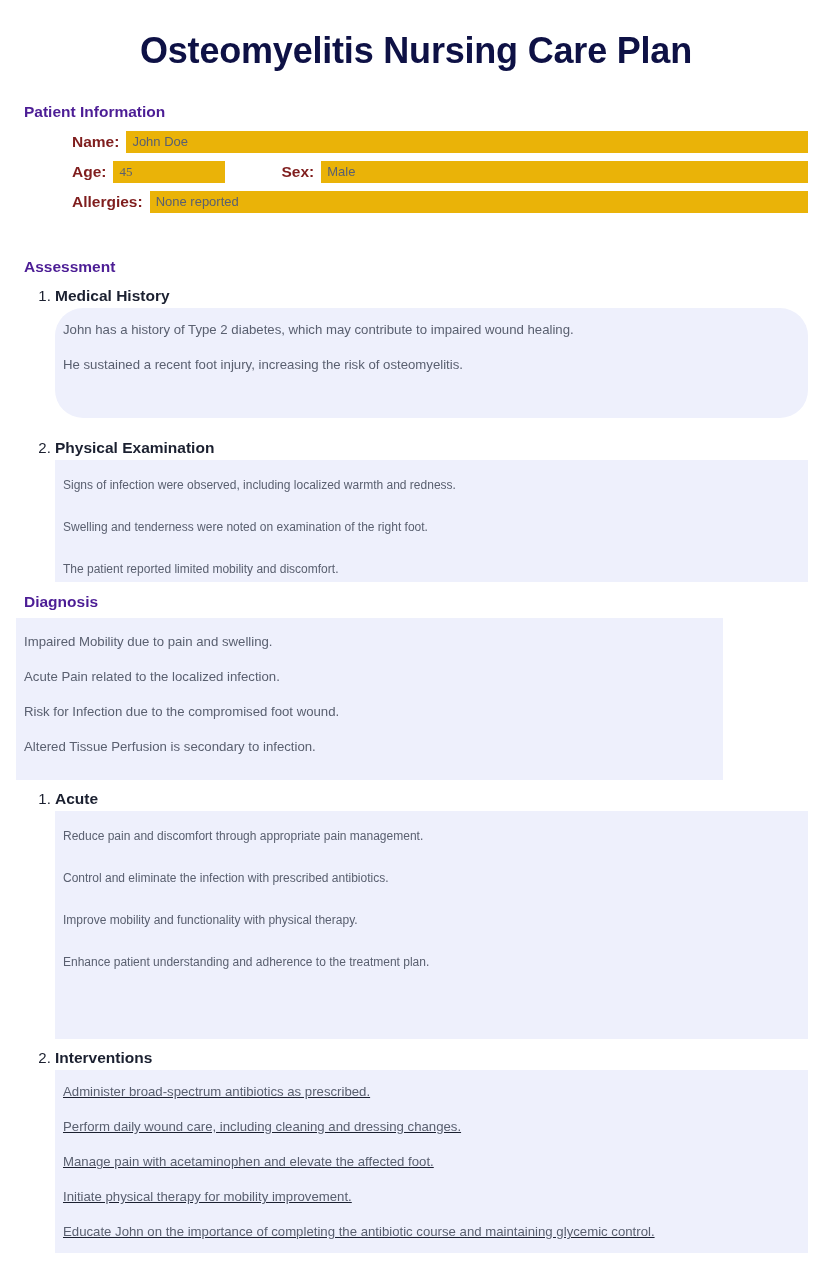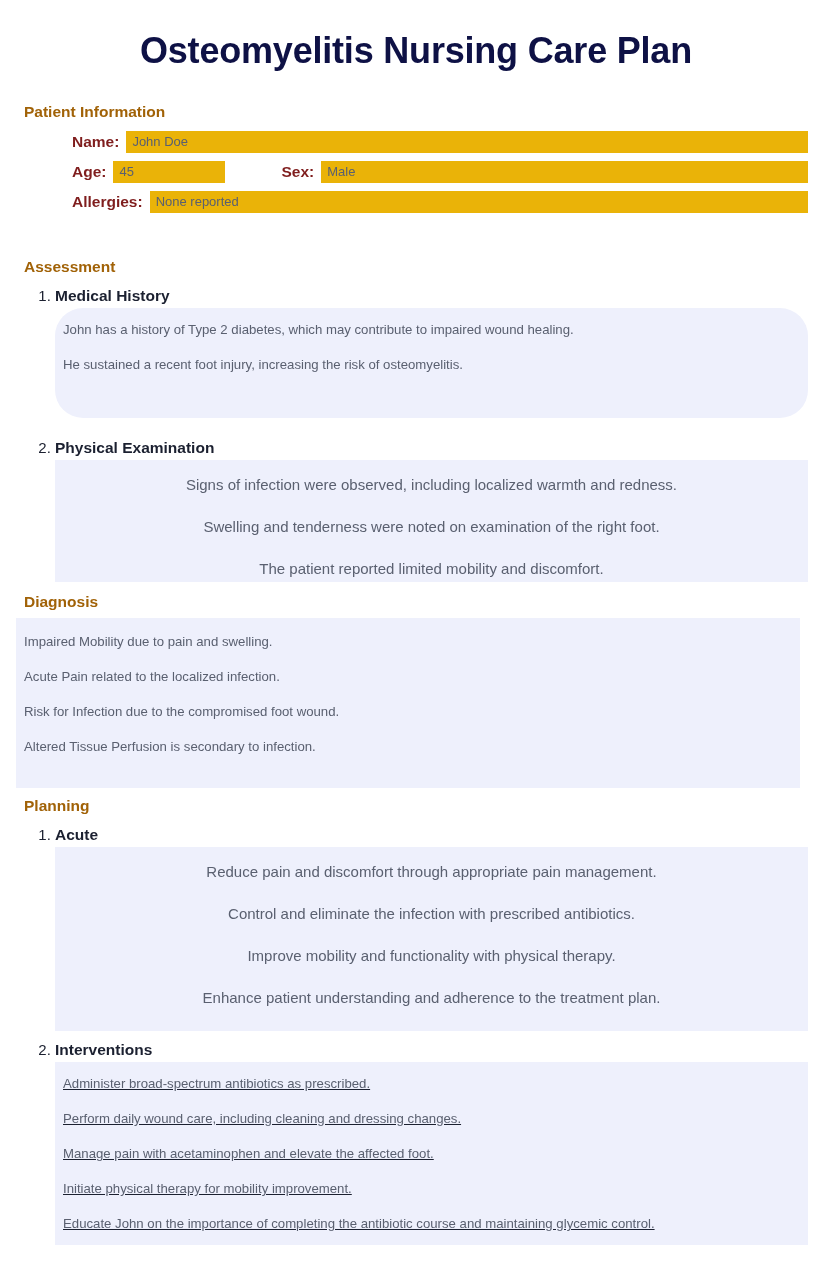--- a/index.html
+++ b/index.html
@@ -34,21 +34,21 @@
     font-weight: bold;
     color: #0e1145;
     letter-spacing: -0.2px;
   }
 
   
   .section-heading {
     font-size: 15.5px;
     line-height: 20px;
     font-weight: bold;
-    color: #a16207;
+    color: #4c1d95;
     margin: 0;
     padding: 0;
   }
   .sec-patient  { margin-top: 24px; margin-bottom: 9px; }
   .sec-assess   { margin-top: 44px; margin-bottom: 6px; }
   .sec-diag     { margin-top: 10px; margin-bottom: 6px; }
   .sec-plan     { margin-top: 8px;  margin-bottom: 6px; }
 
   
   .info-row {
@@ -70,21 +70,21 @@
   .info-value {
     background: #eab308;
     font-size: 13px;
     line-height: 22px;
     color: #5a6070;
     padding: 0 6px;
     box-sizing: border-box;
     display: block;
   }
   .info-value.grow { flex: 1 1 auto; }
-  .info-value.age  { width: 112px; flex: none; }
+  .info-value.age  { width: 112px; flex: none; font-family: Liberation Serif, serif; }
   .spacer-sex { width: 8px; flex: none; }
 
   
   ol.sub-list {
     margin: 0;
     padding: 0 0 0 31px;
     list-style-position: outside;
   }
   ol.sub-list > li {
     font-size: 15px;
@@ -118,30 +118,29 @@
     color: #5a6070;
   }
   
   .txt-sm p {
     font-size: 13.2px;
     line-height: 19px;
     padding: 8px 0;
   }
   
   .txt-lg p {
-    font-size: 15px;
+    font-size: 12px;
     line-height: 22px;
     padding: 10px 0;
-    text-align: center;
   }
 
   .box-medhist   { height: 110px; border-radius: 28px; }
   .box-physexam  { height: 122px; }
-  .box-diagnosis { margin-left: -8px; width: 784px; padding-left: 8px; padding-top: 6px; padding-bottom: 24px; }
-  .box-goals     { height: 184px; }
+  .box-diagnosis { margin-left: -8px; width: 707px; padding-left: 8px; padding-top: 6px; padding-bottom: 16px; }
+  .box-goals     { height: 228px; }
   .box-interv    { padding-bottom: 4px; text-decoration: underline; }
 
   .diag-wrap { margin-left: 0; }
 </style>
 </head>
 <body>
 
 <div class="page">
 
   <h1 class="doc-title">Osteomyelitis Nursing Care Plan</h1>
@@ -191,21 +190,20 @@
 
   <div class="diag-wrap">
     <div class="content-box txt-sm box-diagnosis">
       <p>Impaired Mobility due to pain and swelling.</p>
       <p>Acute Pain related to the localized infection.</p>
       <p>Risk for Infection due to the compromised foot wound.</p>
       <p>Altered Tissue Perfusion is secondary to infection.</p>
     </div>
   </div>
 
-  <h2 class="section-heading sec-plan">Planning</h2>
 
   <ol class="sub-list">
     <li>
       <span class="sub-heading">Acute</span>
       <div class="content-box txt-lg box-goals">
         <p>Reduce pain and discomfort through appropriate pain management.</p>
         <p>Control and eliminate the infection with prescribed antibiotics.</p>
         <p>Improve mobility and functionality with physical therapy.</p>
         <p>Enhance patient understanding and adherence to the treatment plan.</p>
       </div>

